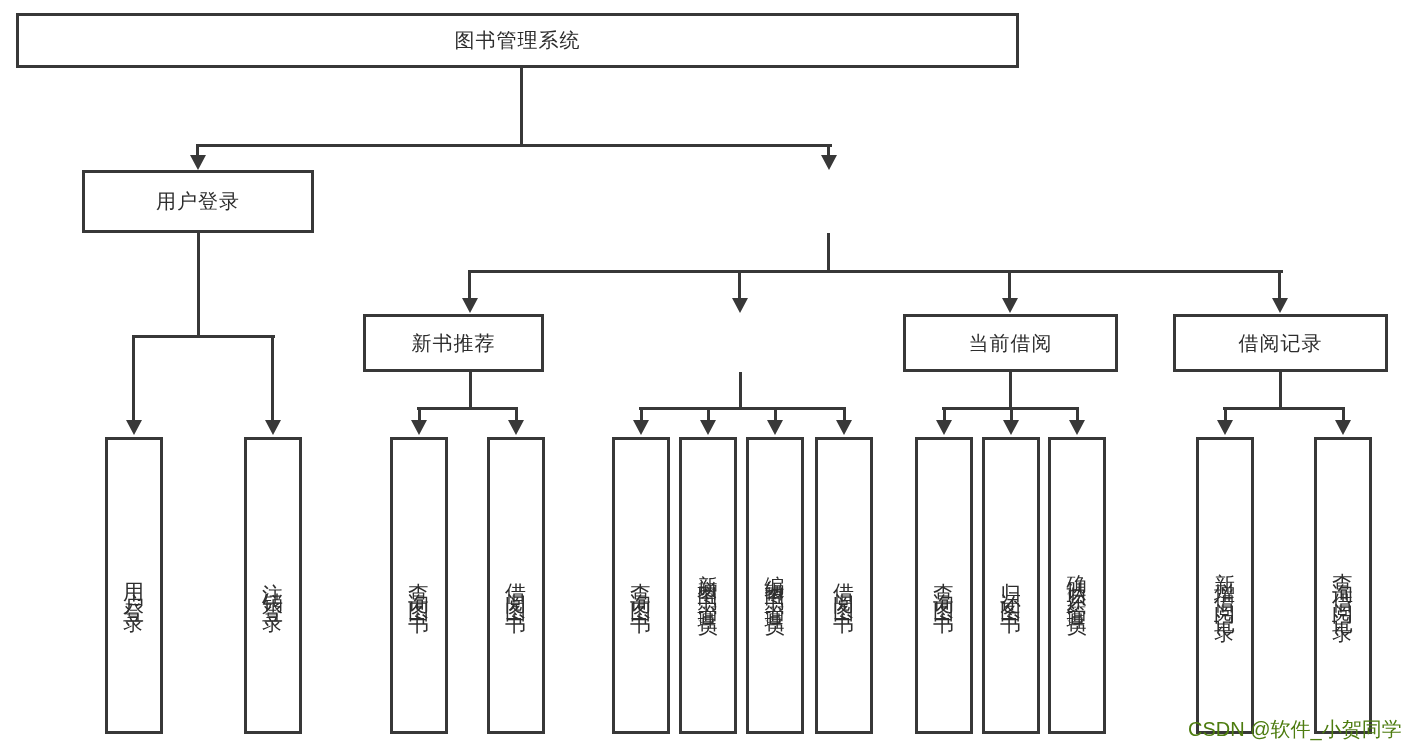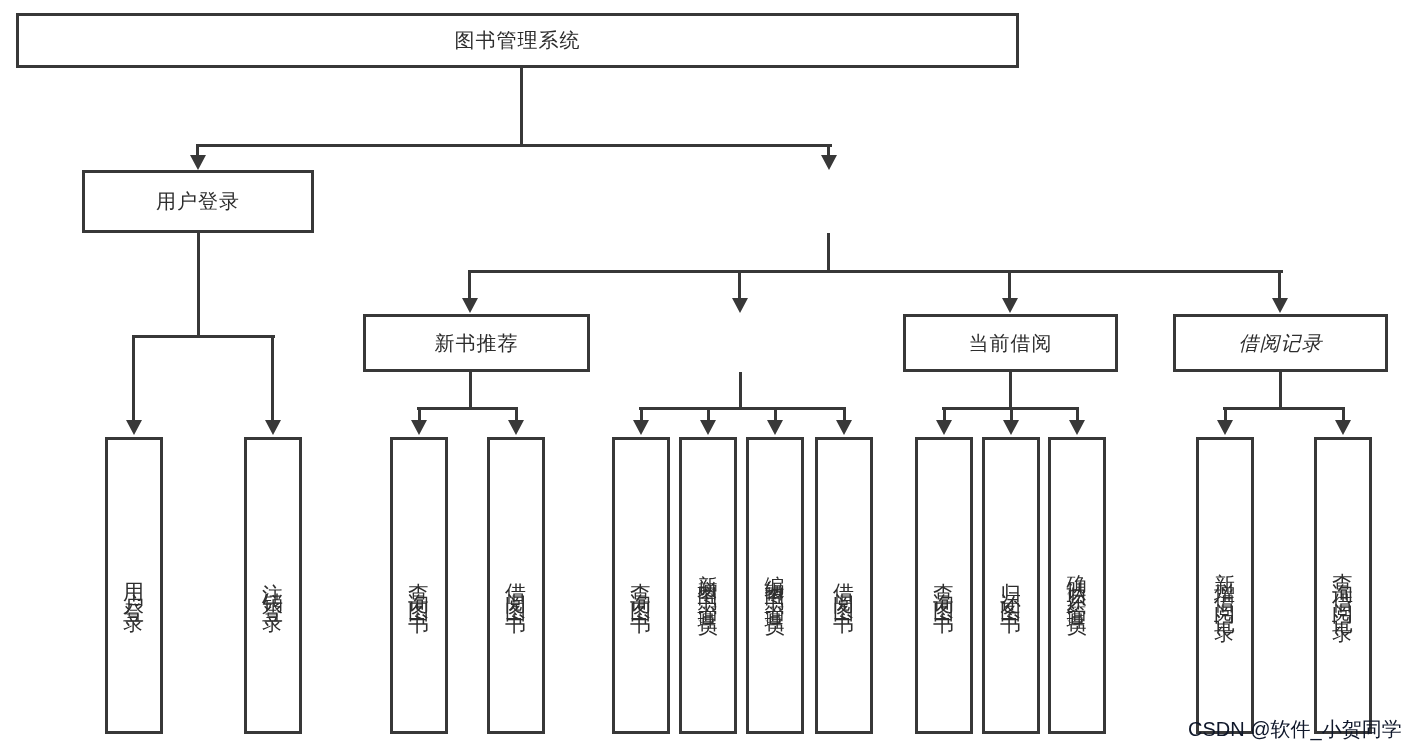--- a/index.html
+++ b/index.html
@@ -39,21 +39,21 @@
     position: absolute;
     width: 0; height: 0;
     border-left: 8px solid transparent;
     border-right: 8px solid transparent;
     border-top: 15px solid #383838;
   }
   .watermark {
     position: absolute;
     left: 1188px; top: 716px;
     font-size: 20px;
-    color: #0f172a;
+    color: #4d7c0f;
     white-space: nowrap;
   }
 </style>
 </head>
 <body>
 
 <div class="canvas">
 
   <div class="node" style="left:16px; top:13px; width:1003px; height:55px;">
     <span>图书管理系统</span>
@@ -87,27 +87,27 @@
     <div class="line" style="left:468px; top:272px; width:3px; height:27px;"></div>
     <div class="ahead" style="left:462px; top:298px;"></div>
     <div class="line" style="left:738px; top:272px; width:3px; height:27px;"></div>
     <div class="ahead" style="left:732px; top:298px;"></div>
     <div class="line" style="left:1008px; top:272px; width:3px; height:27px;"></div>
     <div class="ahead" style="left:1002px; top:298px;"></div>
     <div class="line" style="left:1278px; top:272px; width:3px; height:27px;"></div>
     <div class="ahead" style="left:1272px; top:298px;"></div>
   </div>
 
-  <div class="node" style="left:363px; top:314px; width:227px; height:58px;">
+  <div class="node" style="left:363px; top:314px; width:181px; height:58px;">
     <span>新书推荐</span>
   </div>
   <div class="node" style="left:903px; top:314px; width:215px; height:58px;">
     <span>当前借阅</span>
   </div>
-  <div class="node" style="left:1173px; top:314px; width:215px; height:58px;font-style:italic;">
+  <div class="node" style="left:1173px; top:314px; width:215px; height:58px;">
     <span>借阅记录</span>
   </div>
 
   <div>
     <div class="line" style="left:469px; top:372px; width:3px; height:37px;"></div>
     <div class="line" style="left:417px; top:407px; width:101px; height:3px;"></div>
     <div class="line" style="left:418px; top:409px; width:3px; height:13px;"></div>
     <div class="ahead" style="left:411px; top:420px;"></div>
     <div class="line" style="left:515px; top:409px; width:3px; height:13px;"></div>
     <div class="ahead" style="left:508px; top:420px;"></div>

